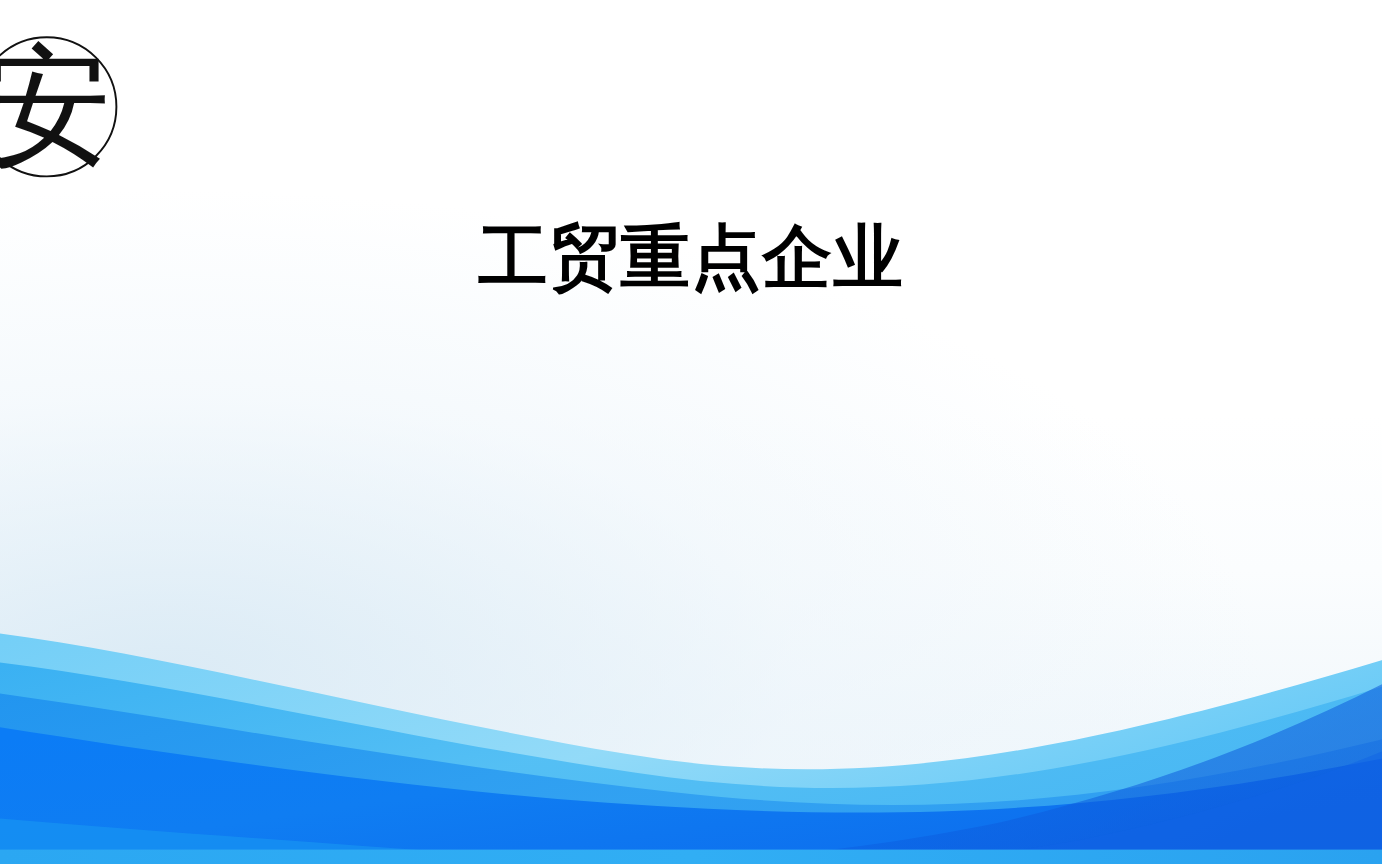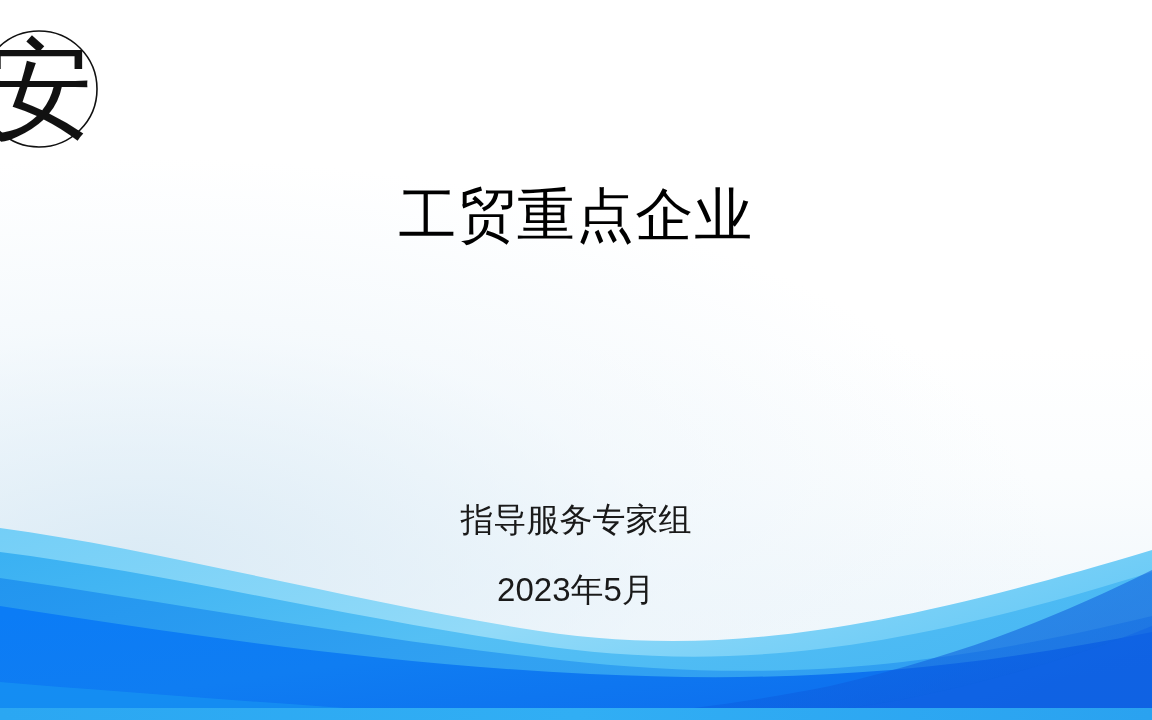--- a/index.html
+++ b/index.html
@@ -51,21 +51,21 @@
   
   .title-block {
     position: absolute;
     left: 0;
     top: 186px;
     width: 1152px;
     text-align: center;
   }
   .title-line {
     color: #000000;
-    font-weight: normal;
+    font-weight: bold;
     letter-spacing: 0.02em;
     line-height: 1.0;
     white-space: nowrap;
   }
   .title-line.l1 { font-size: 58px; }
   .title-line.l2 { font-size: 58px; margin-top: 52px; }
 
   .subtitle-block {
     position: absolute;
     left: 0;
@@ -146,18 +146,14 @@
     <svg viewBox="0 0 122 122" xmlns="http://www.w3.org/2000/svg">
       <circle cx="61" cy="61" r="58" fill="none" stroke="#111111" stroke-width="1.6"></circle>
       <text x="61" y="61" text-anchor="middle" dominant-baseline="central" font-family="'DejaVu Sans', 'Liberation Sans', sans-serif" font-size="108" fill="#111111">安</text>
     </svg>
   </div>
 
   <div class="title-block">
     <div class="title-line l1">工贸重点企业</div>
   </div>
 
-  <div class="subtitle-block">
-    <div class="subtitle-line s1">指导服务专家组</div>
-    <div class="subtitle-line s2">2023年5月</div>
-  </div>
 
 </div>
 
 </body></html>

